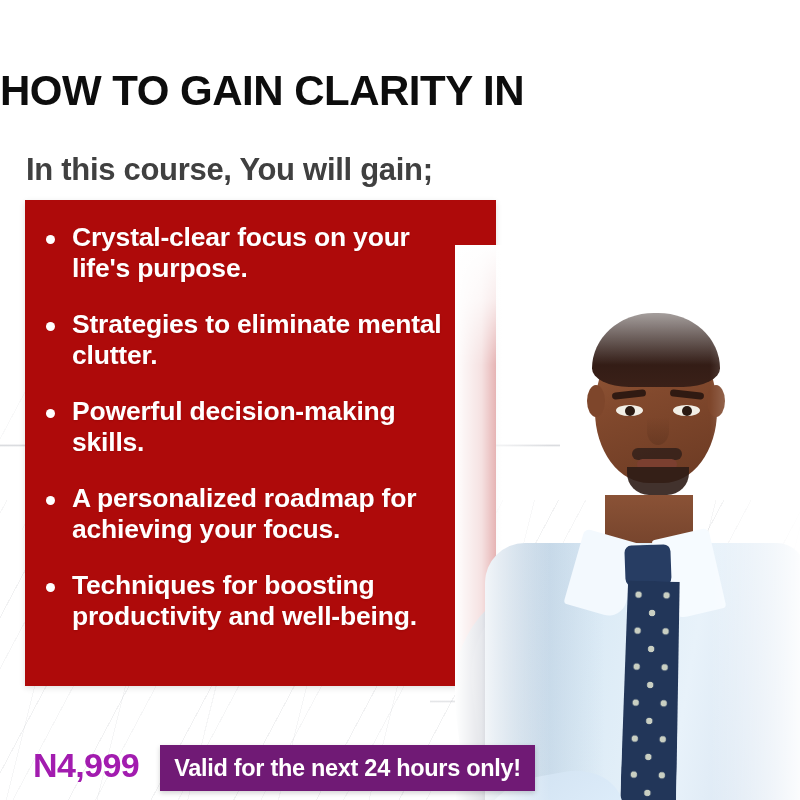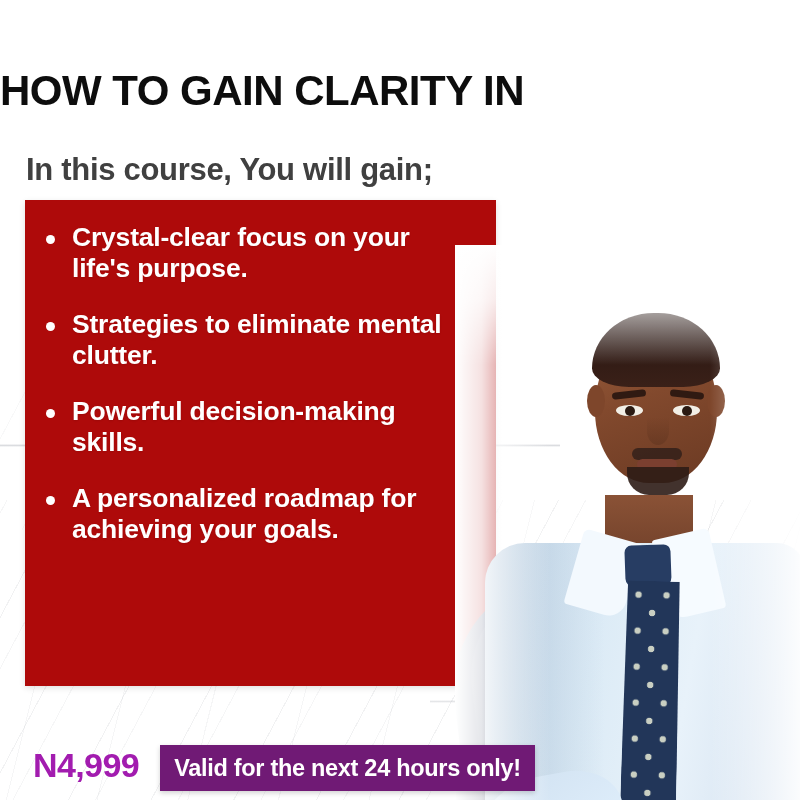--- a/index.html
+++ b/index.html
@@ -390,21 +390,26 @@
 clutter.</span>
     </div>
     <div class="bullet">
       <span class="bullet-dot"></span>
       <span class="bullet-text">Powerful decision-making
 skills.</span>
     </div>
     <div class="bullet">
       <span class="bullet-dot"></span>
       <span class="bullet-text">A personalized roadmap for
-achieving your goals.</span>
+achieving your focus.</span>
+    </div>
+    <div class="bullet">
+      <span class="bullet-dot"></span>
+      <span class="bullet-text">Techniques for boosting
+productivity and well-being.</span>
     </div>
   </div>
 
   <div class="price">N4,999</div>
   <div class="cta-badge">
     <span class="cta-text">Valid for the next 24 hours only!</span>
   </div>
 
 </div>
 

